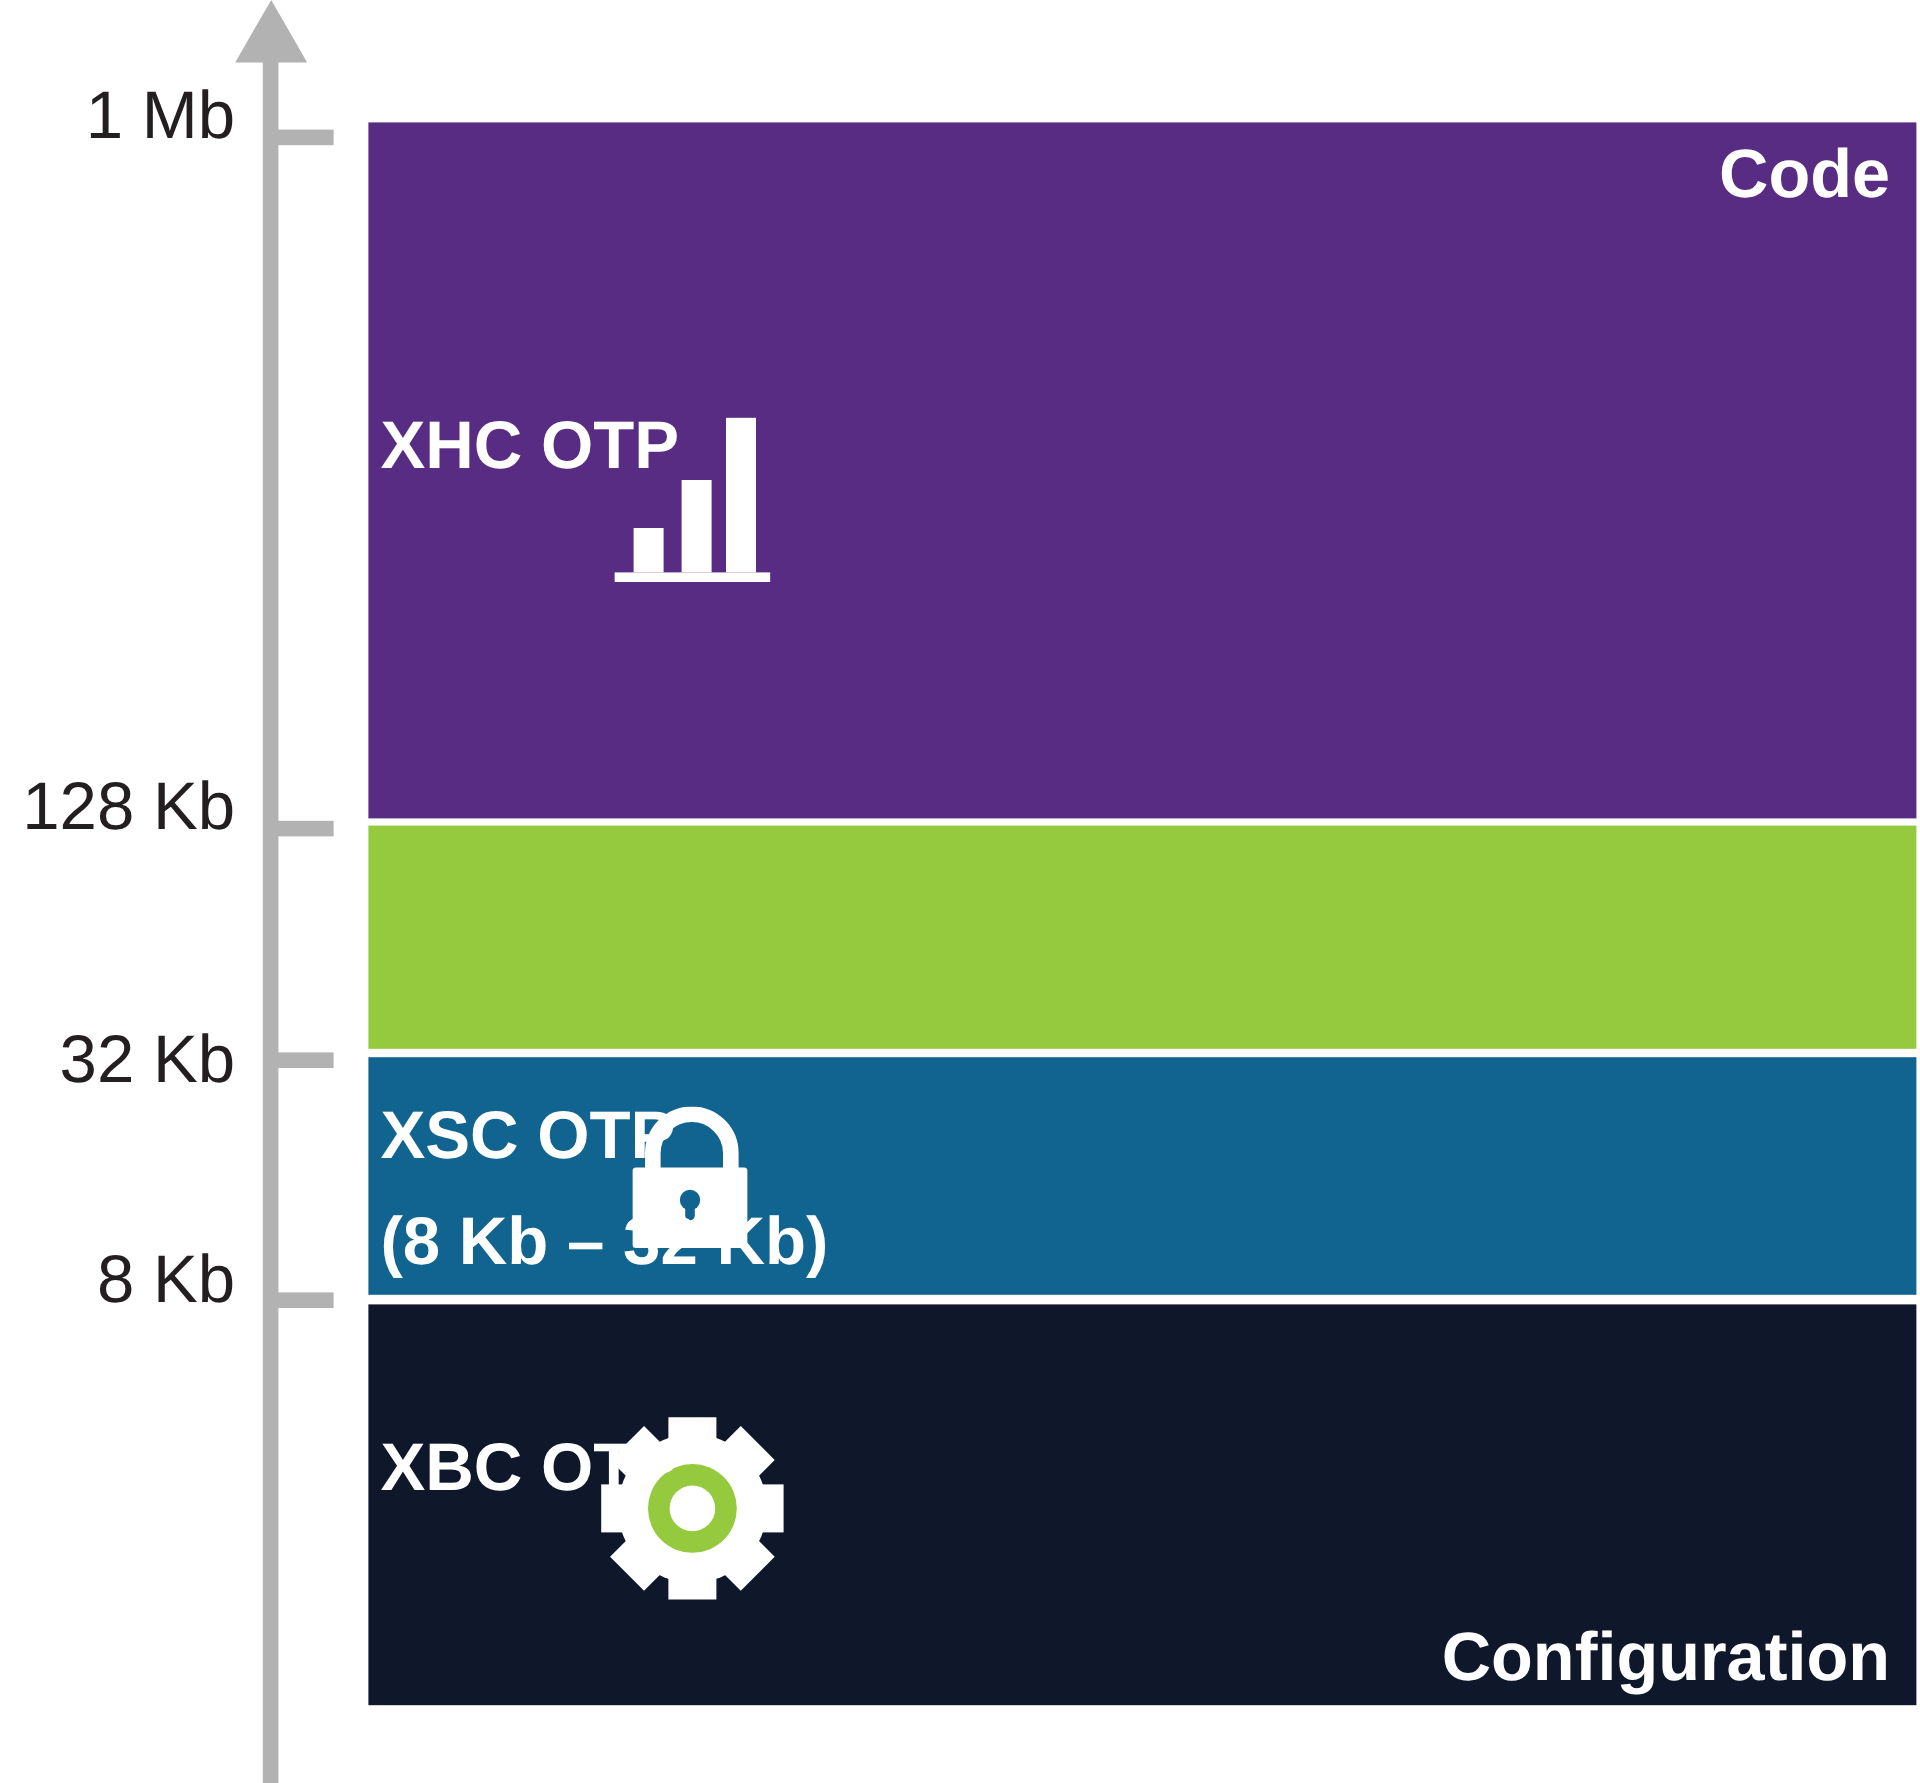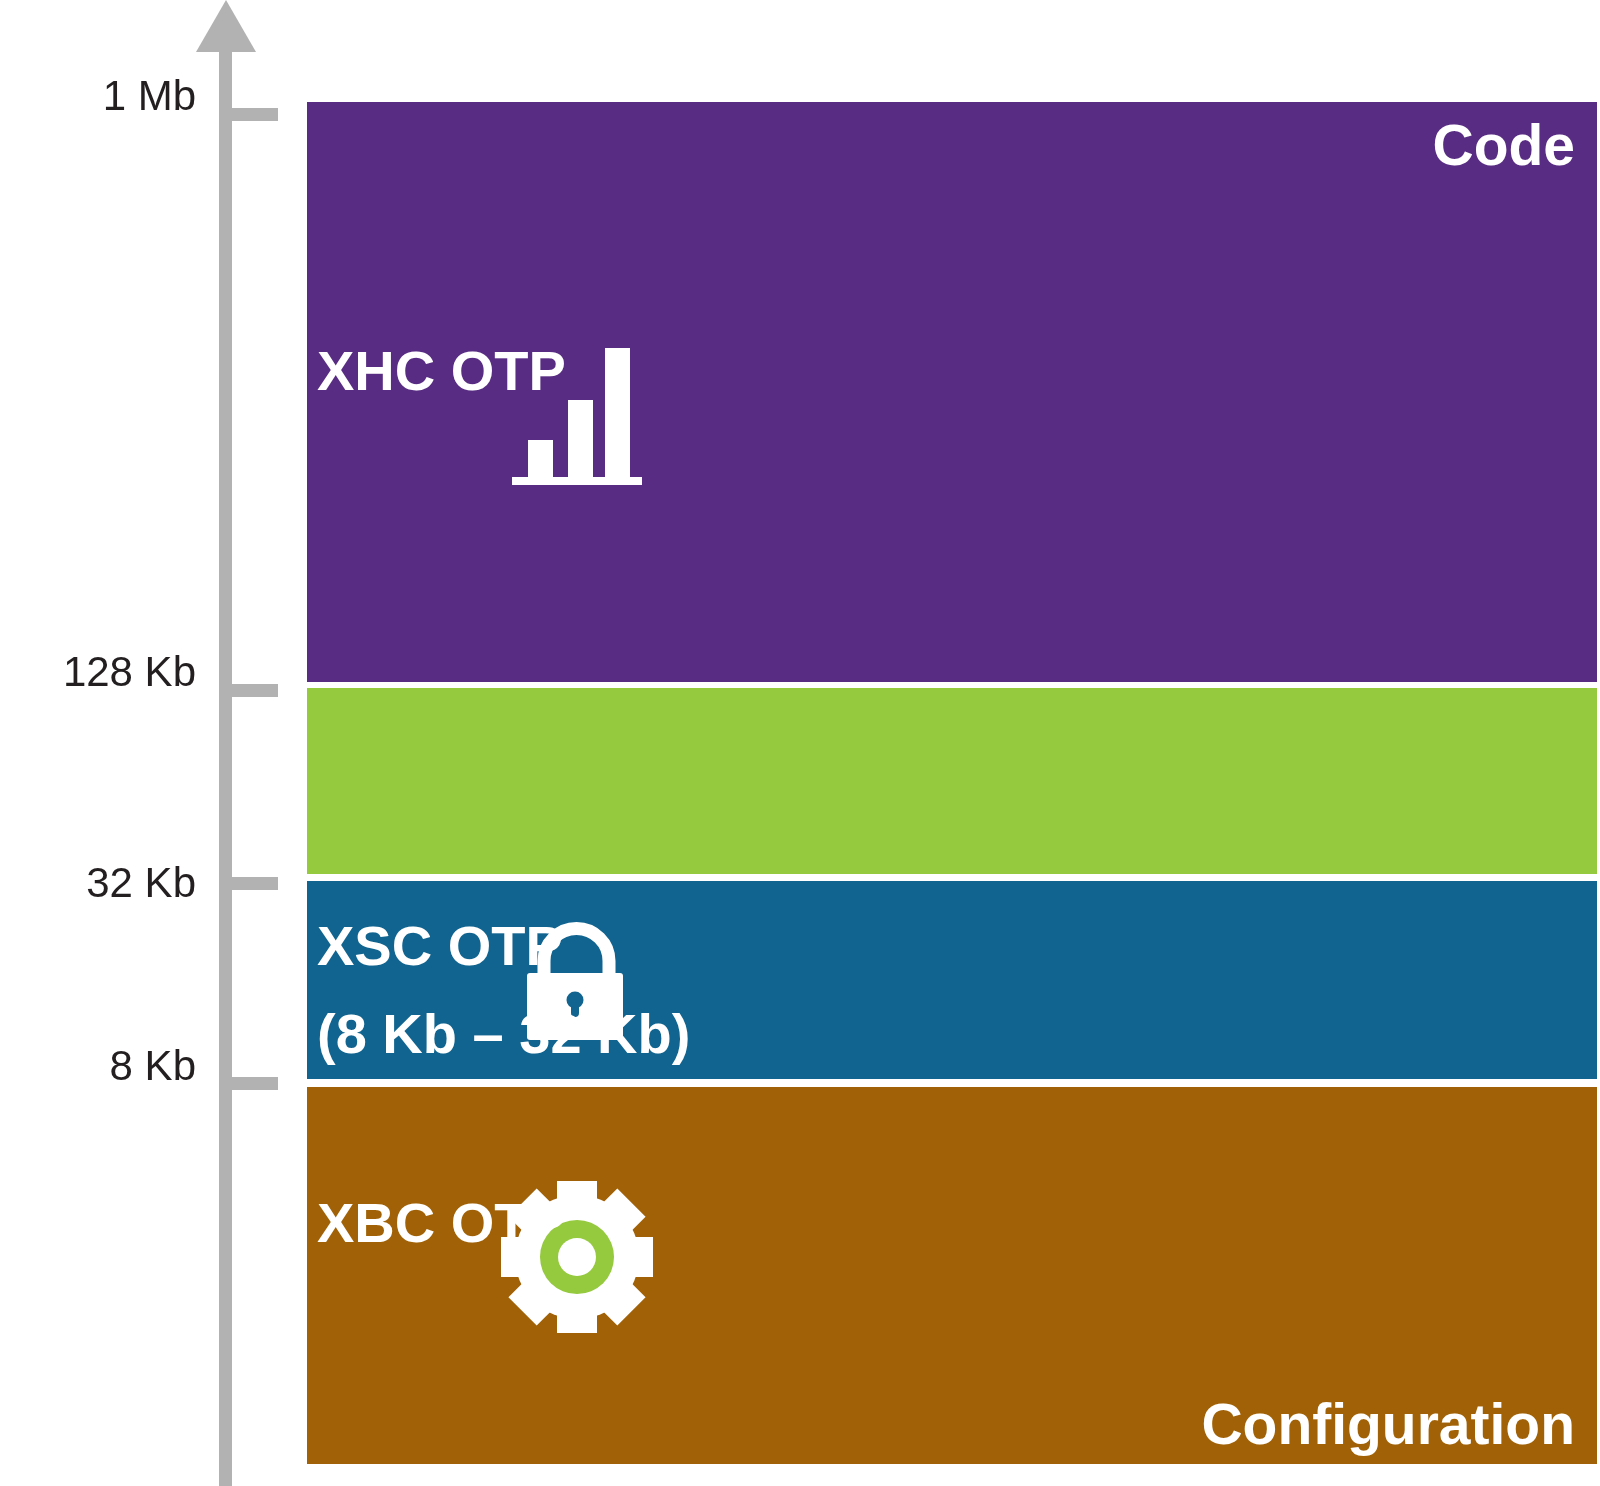--- a/index.html
+++ b/index.html
@@ -33,36 +33,36 @@
     background: #b2b2b2;
   }
   .tick-1 { top: 108px; }
   .tick-2 { top: 684px; }
   .tick-3 { top: 877px; }
   .tick-4 { top: 1077px; }
 
   .tick-label {
     position: absolute;
     right: 1404px;
-    font-size: 42px;
+    font-size: 56px;
     line-height: 62px;
     color: #231f20;
     white-space: nowrap;
   }
   .tlab-1 { top: 65px; }
   .tlab-2 { top: 641px; }
   .tlab-3 { top: 852px; }
   .tlab-4 { top: 1035px; }
 
   
   .block { position: absolute; left: 307px; right: 3px; }
   .block-code          { top: 102px;  height: 580px; background: #572c82; }
   .block-mid-band      { top: 688px;  height: 186px; background: #95c93e; }
   .block-security      { top: 881px;  height: 198px; background: #11648f; }
-  .block-configuration { top: 1087px; height: 377px; background: #a16207; }
+  .block-configuration { top: 1087px; height: 334px; background: #0f172a; }
 
   .corner-label {
     position: absolute;
     right: 22px;
     color: #ffffff;
     font-weight: 700;
     font-size: 57px;
     line-height: 1.1;
     white-space: nowrap;
   }

